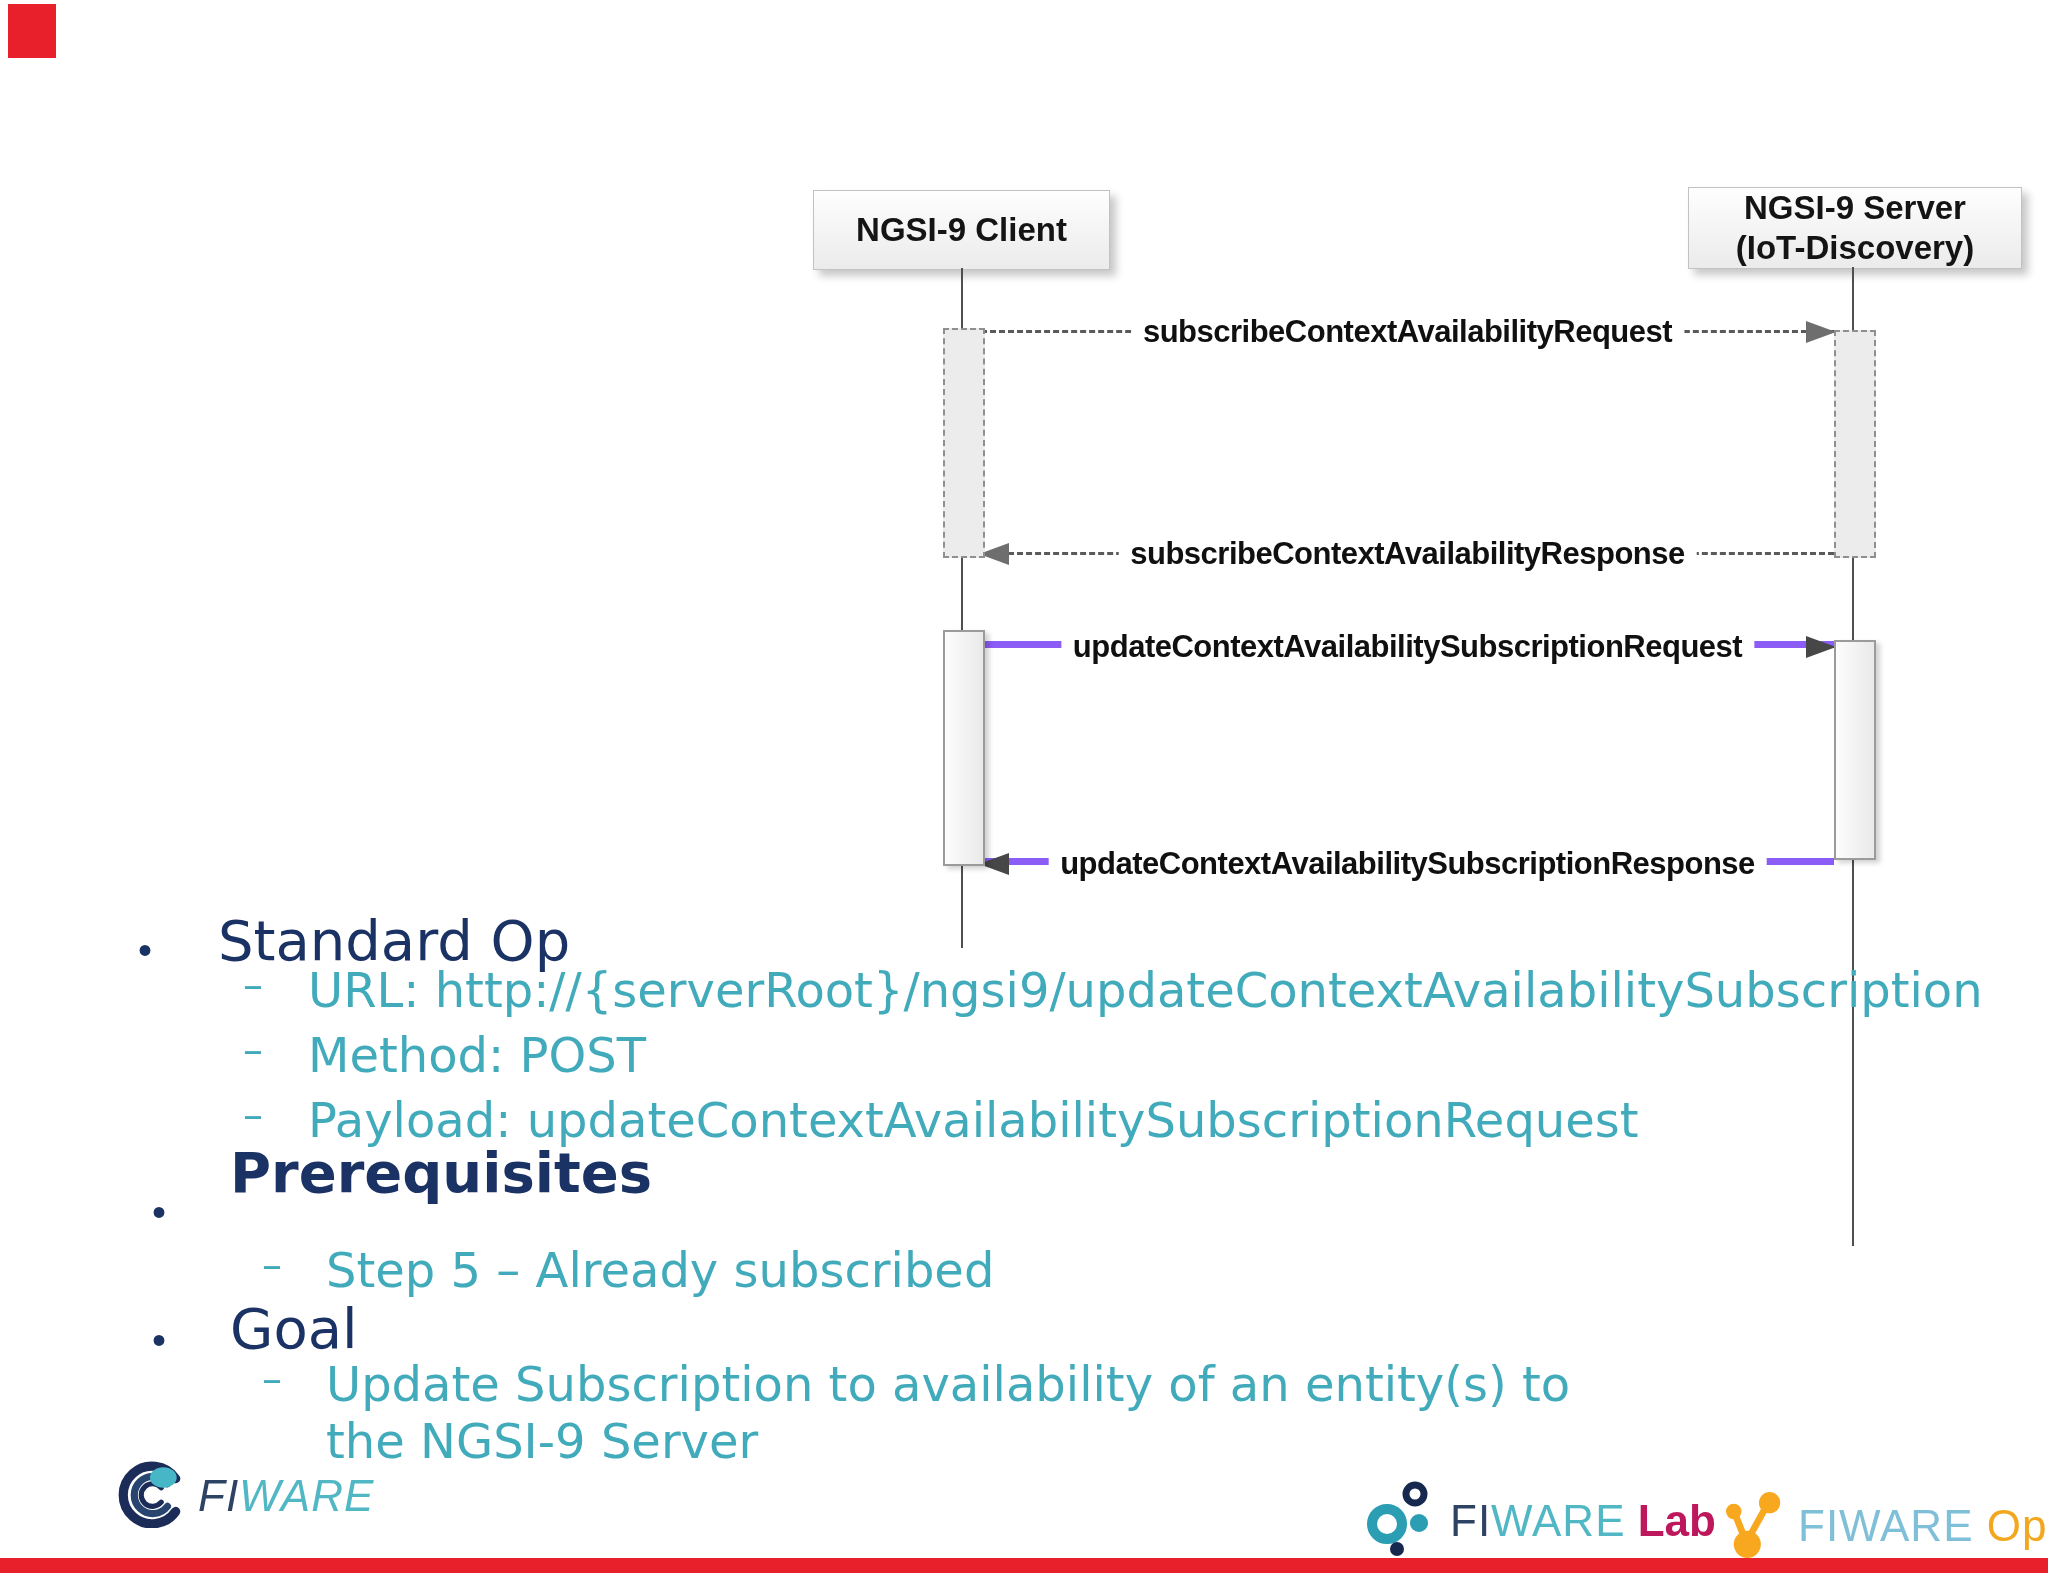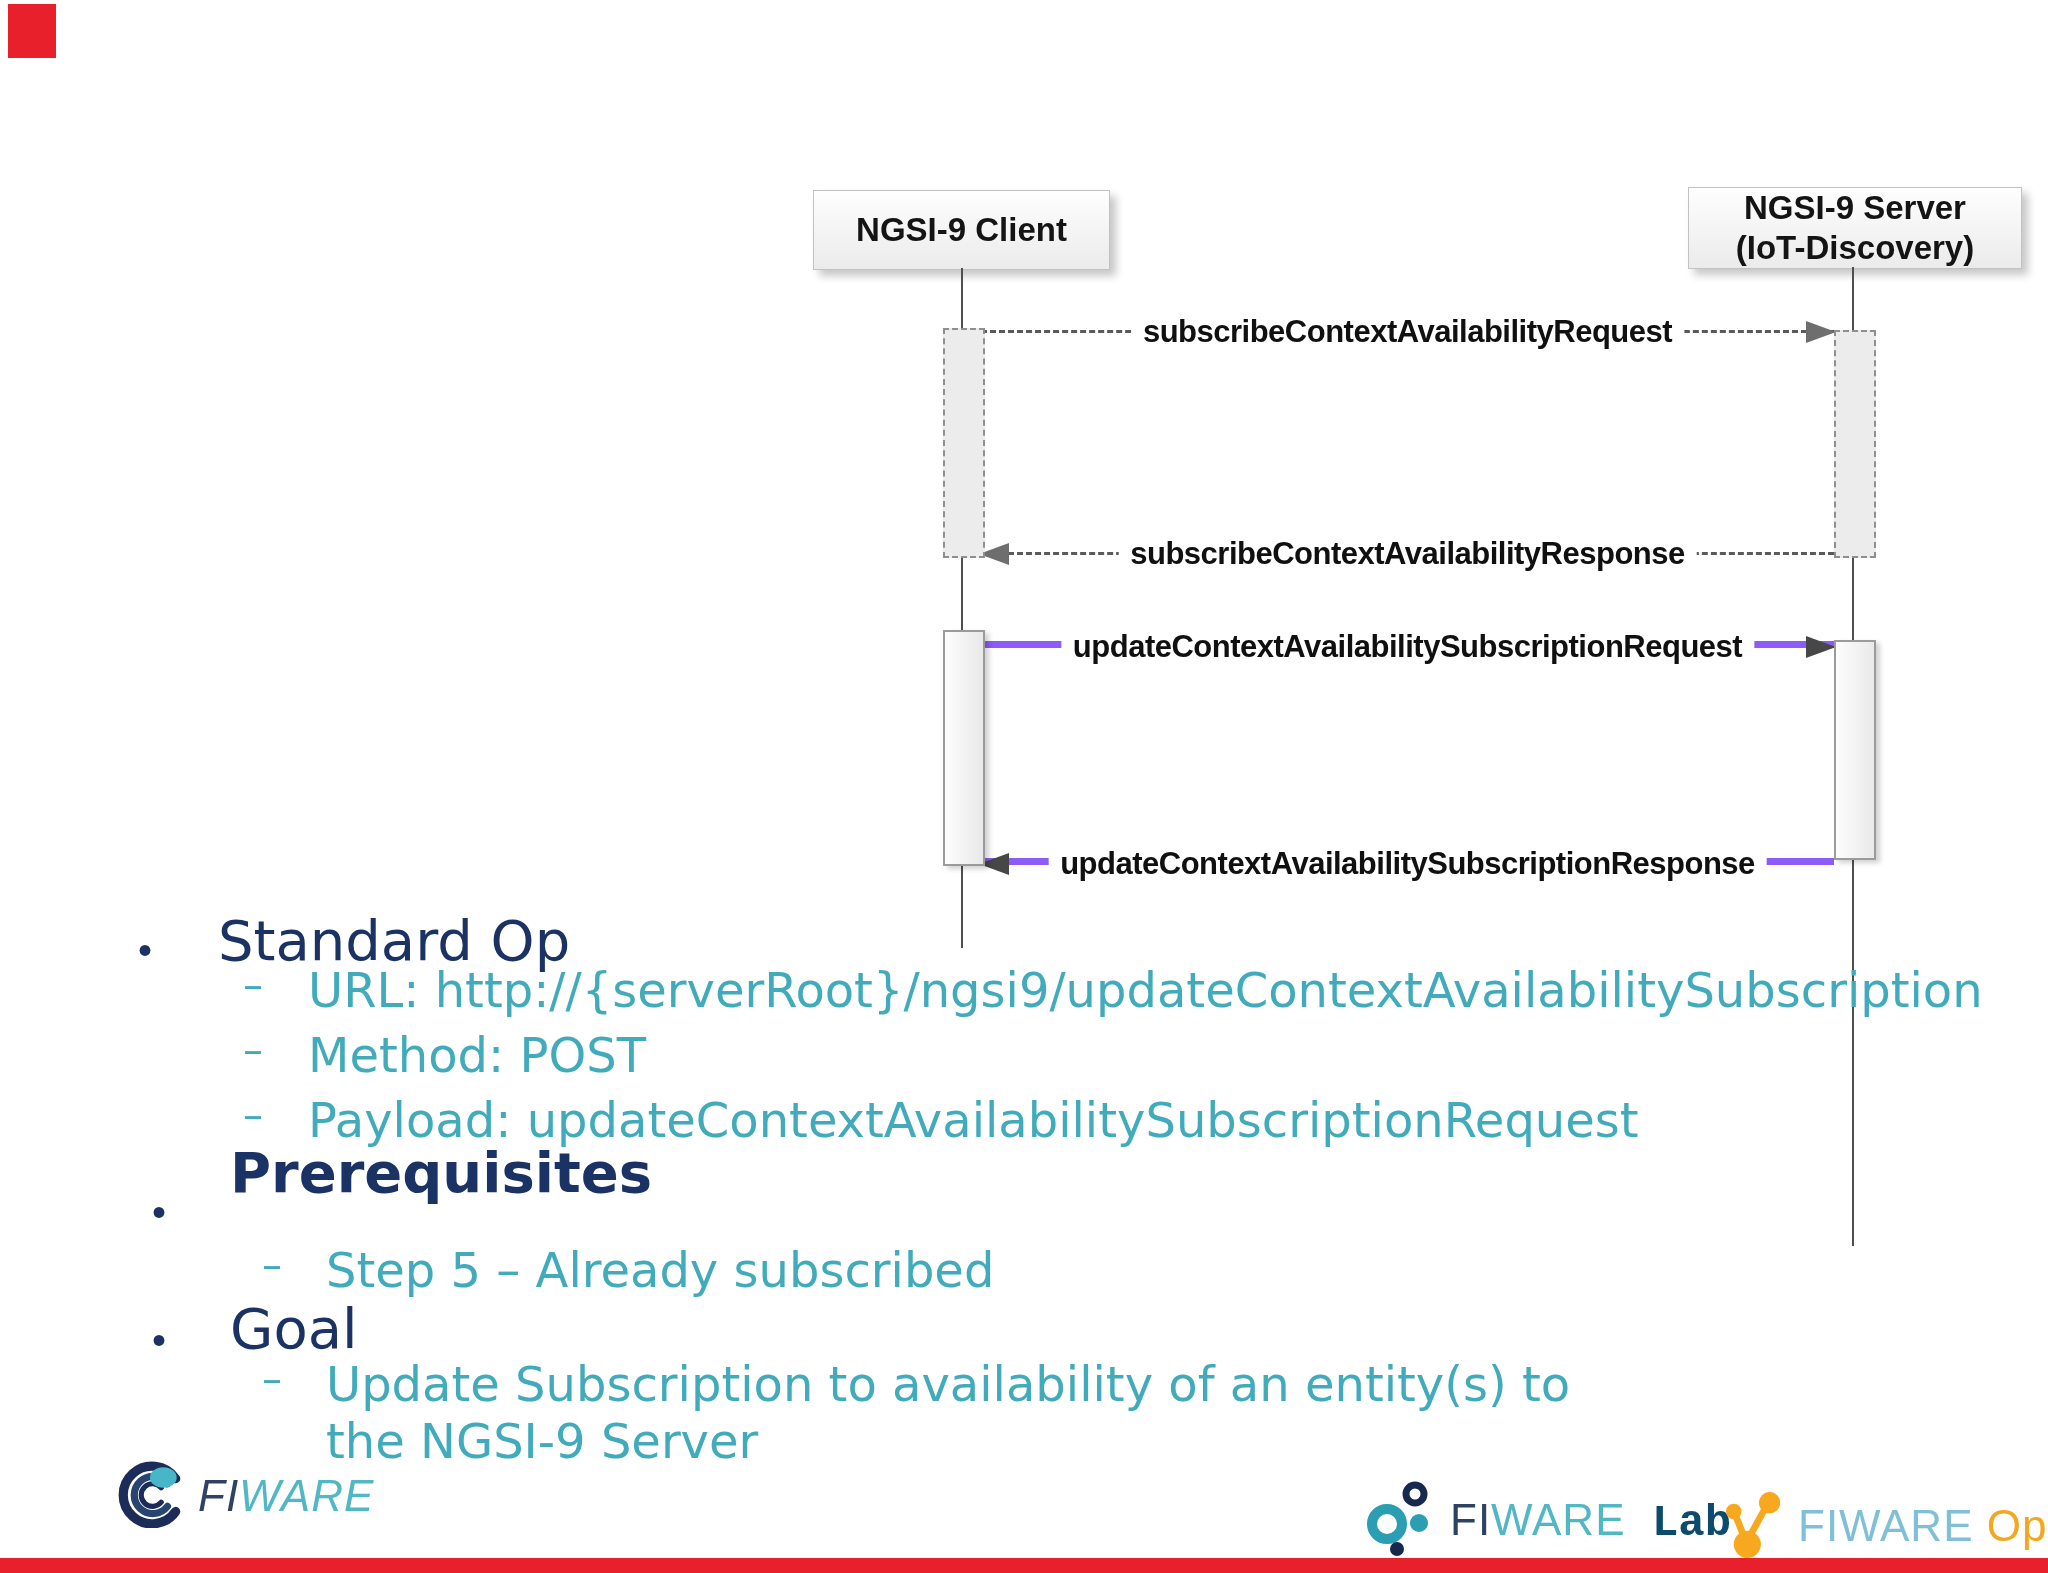--- a/index.html
+++ b/index.html
@@ -45,21 +45,21 @@
            white-space:nowrap;}
   .b2-wrap{white-space:normal;width:1290px;line-height:1.18;}
   
   .logo{position:absolute;display:flex;align-items:center;}
   .logo-fiware{left:116px;top:1460px;font-style:italic;}
   .logo-lab{left:1366px;top:1480px;}
   .logo-ops{left:1726px;top:1486px;}
   .logo-text{font-size:44px;letter-spacing:1px;white-space:nowrap;margin-left:10px;}
   .fi-navy{color:#2e4263;}
   .ware-teal{color:#52b7c5;}
-  .lab-navy{color:#0c4a6e;font-weight:bold;letter-spacing:0;font-family:Liberation Mono, monospace;}
+  .lab-navy{color:#be185d;font-weight:bold;letter-spacing:0;}
   .fiware-light{color:#7fc0d8;}
   .ops-orange{color:#f2a71f;}
 </style>
 </head>
 <body>
 
 <div class="slide">
 
   <div class="red-corner"></div>
   <div class="red-bottom"></div>

